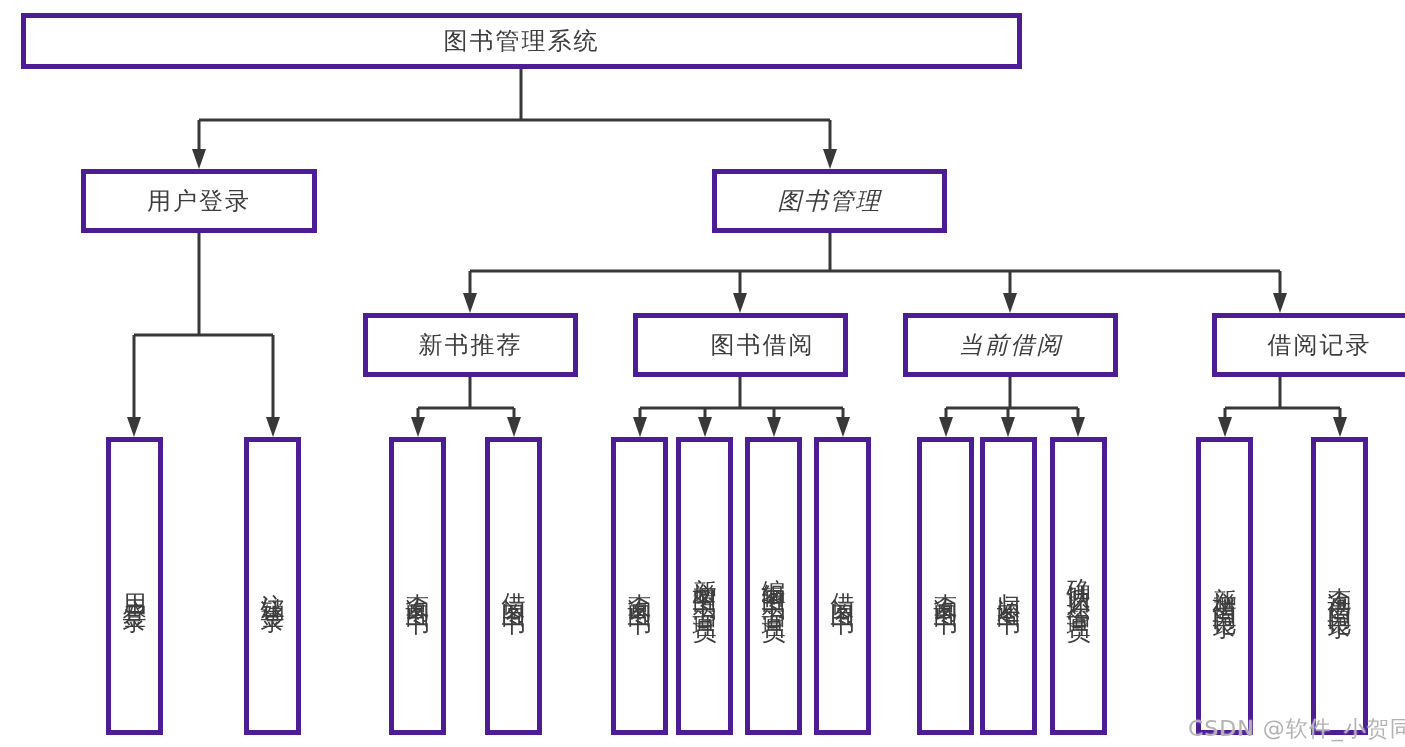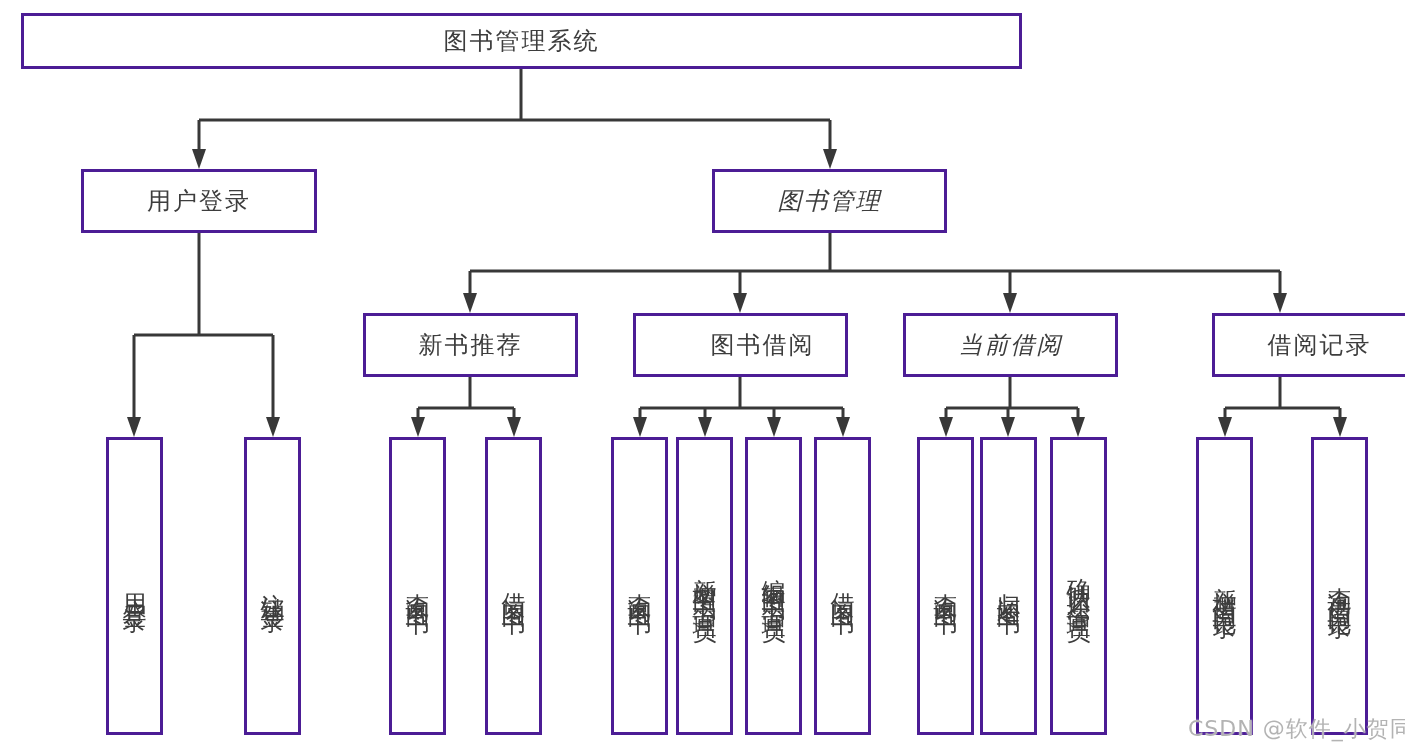--- a/index.html
+++ b/index.html
@@ -27,21 +27,21 @@
     stroke-width: 3;
   }
   .ah {
     fill: #383838;
     stroke: none;
   }
   .node {
     position: absolute;
     box-sizing: border-box;
     background: #ffffff;
-    border: 3px solid #4c1d95;
+    border: 5px solid #4c1d95;
     color: #3d3d3d;
     display: flex;
     align-items: center;
     justify-content: center;
     font-size: 24px;
     letter-spacing: 2px;
     text-align: center;
   }
   .vnode {
     writing-mode: vertical-rl;

